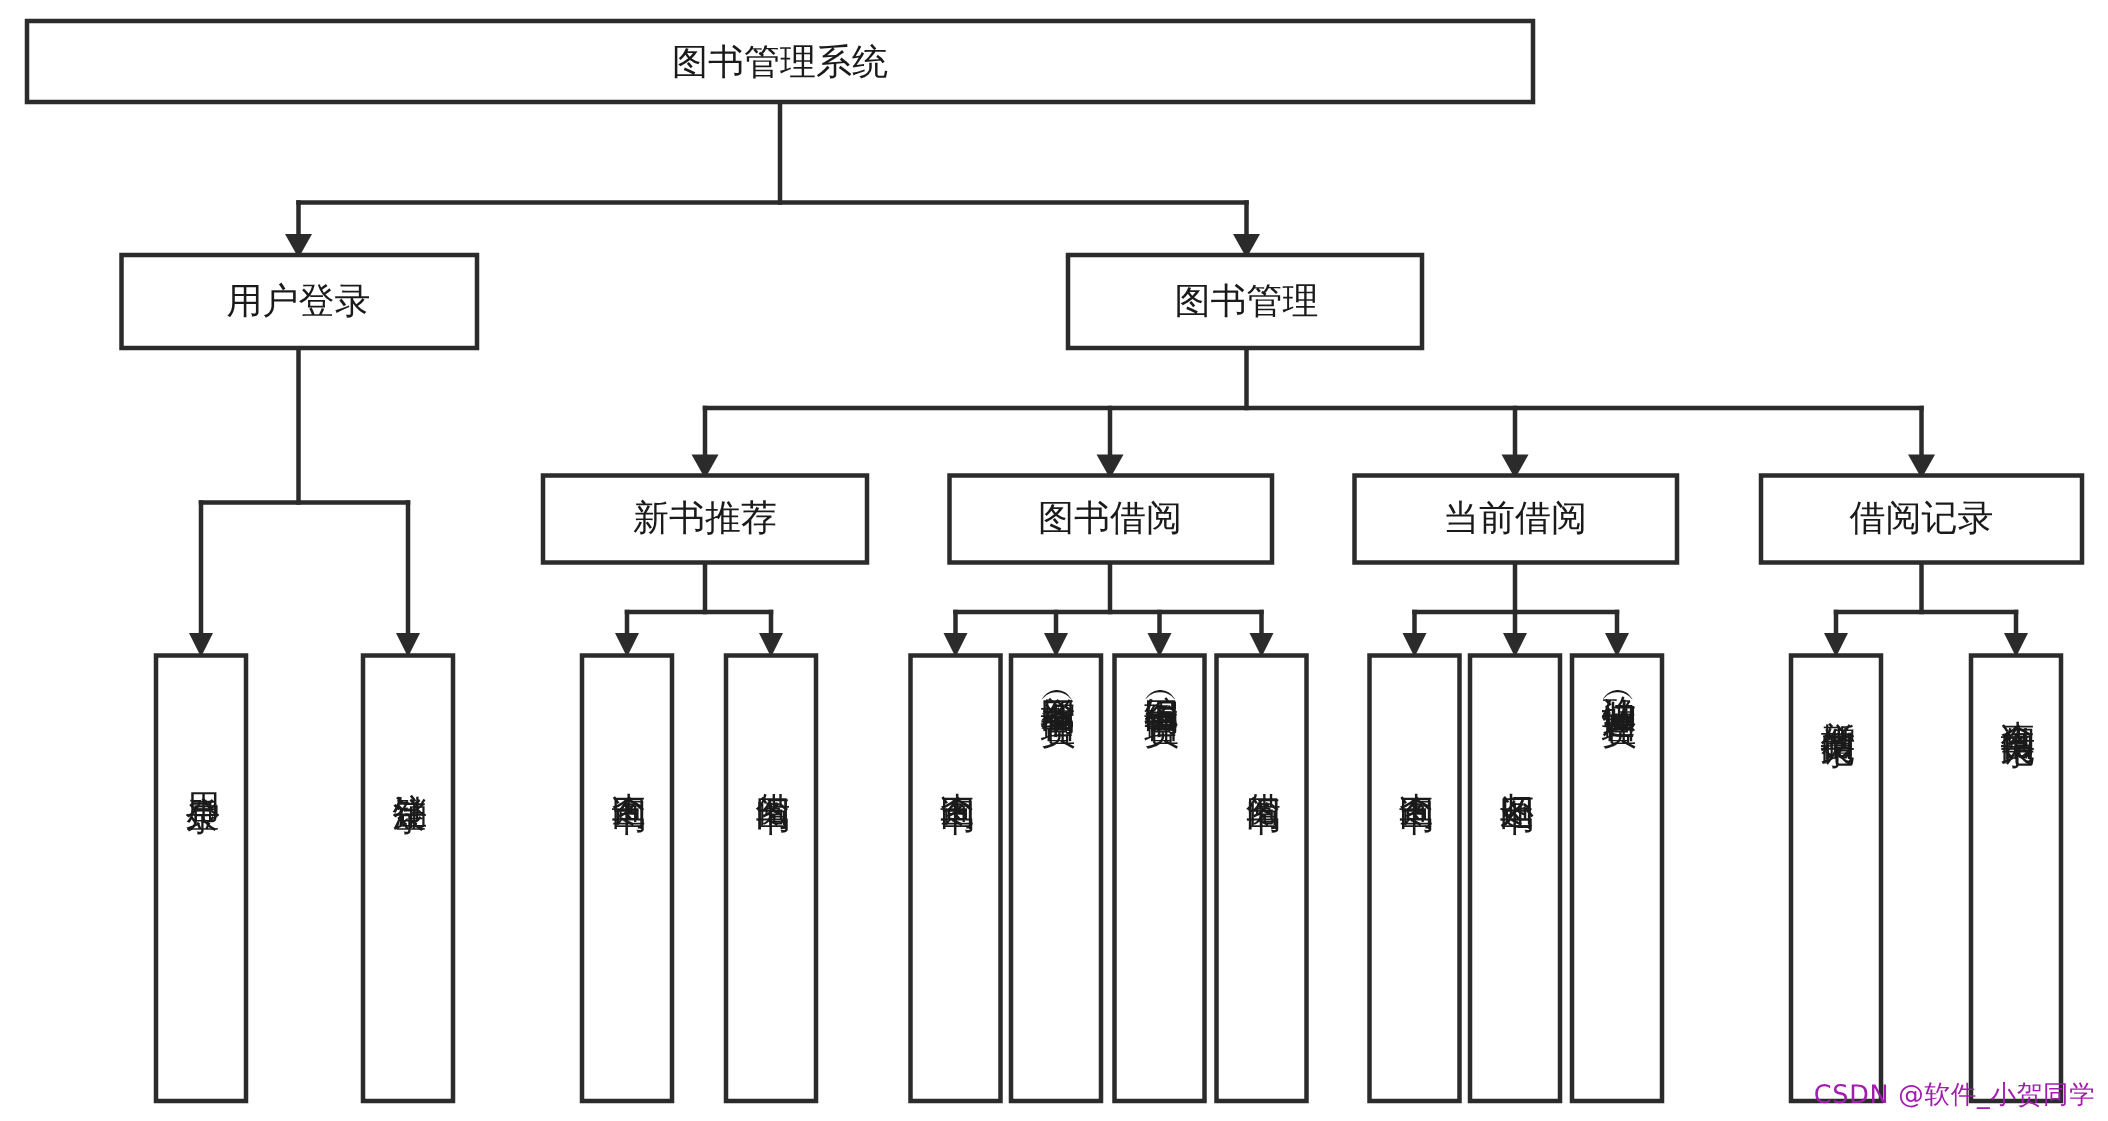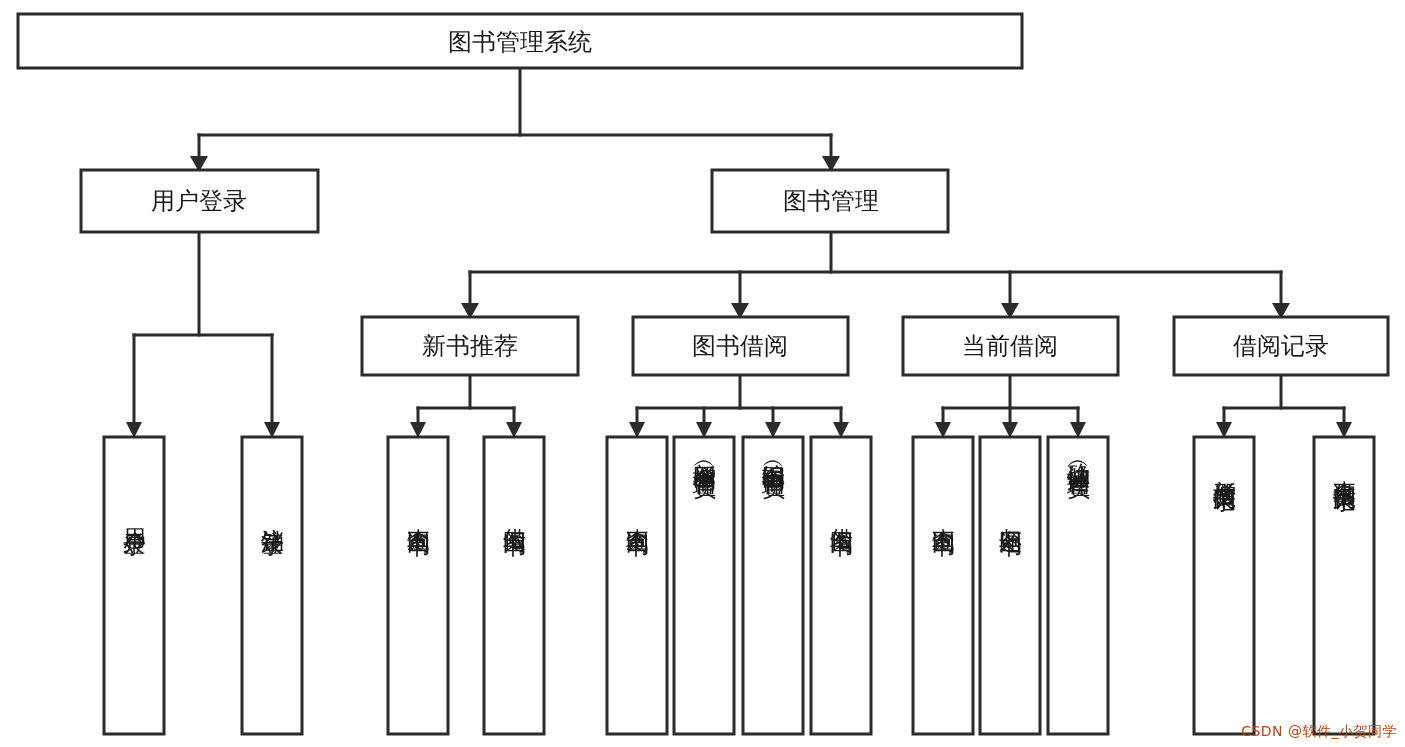--- a/index.html
+++ b/index.html
@@ -65,22 +65,22 @@
     line-height: 1.12;
     letter-spacing: 2px;
     color: #1a1a1a;
     white-space: nowrap;
   }
   .watermark {
     position: absolute;
     right: 8px;
     bottom: 6px;
     font-family: "DejaVu Sans", "Liberation Sans", sans-serif;
-    font-size: 14px;
-    color: #c2410c;
+    font-size: 17px;
+    color: #a21caf;
     letter-spacing: 0.5px;
     user-select: none;
   }
 </style>
 </head>
 <body>
 
 <div id="diagram-root">
 
   <svg class="diagram-canvas" viewBox="0 0 1405 747" xmlns="http://www.w3.org/2000/svg">

